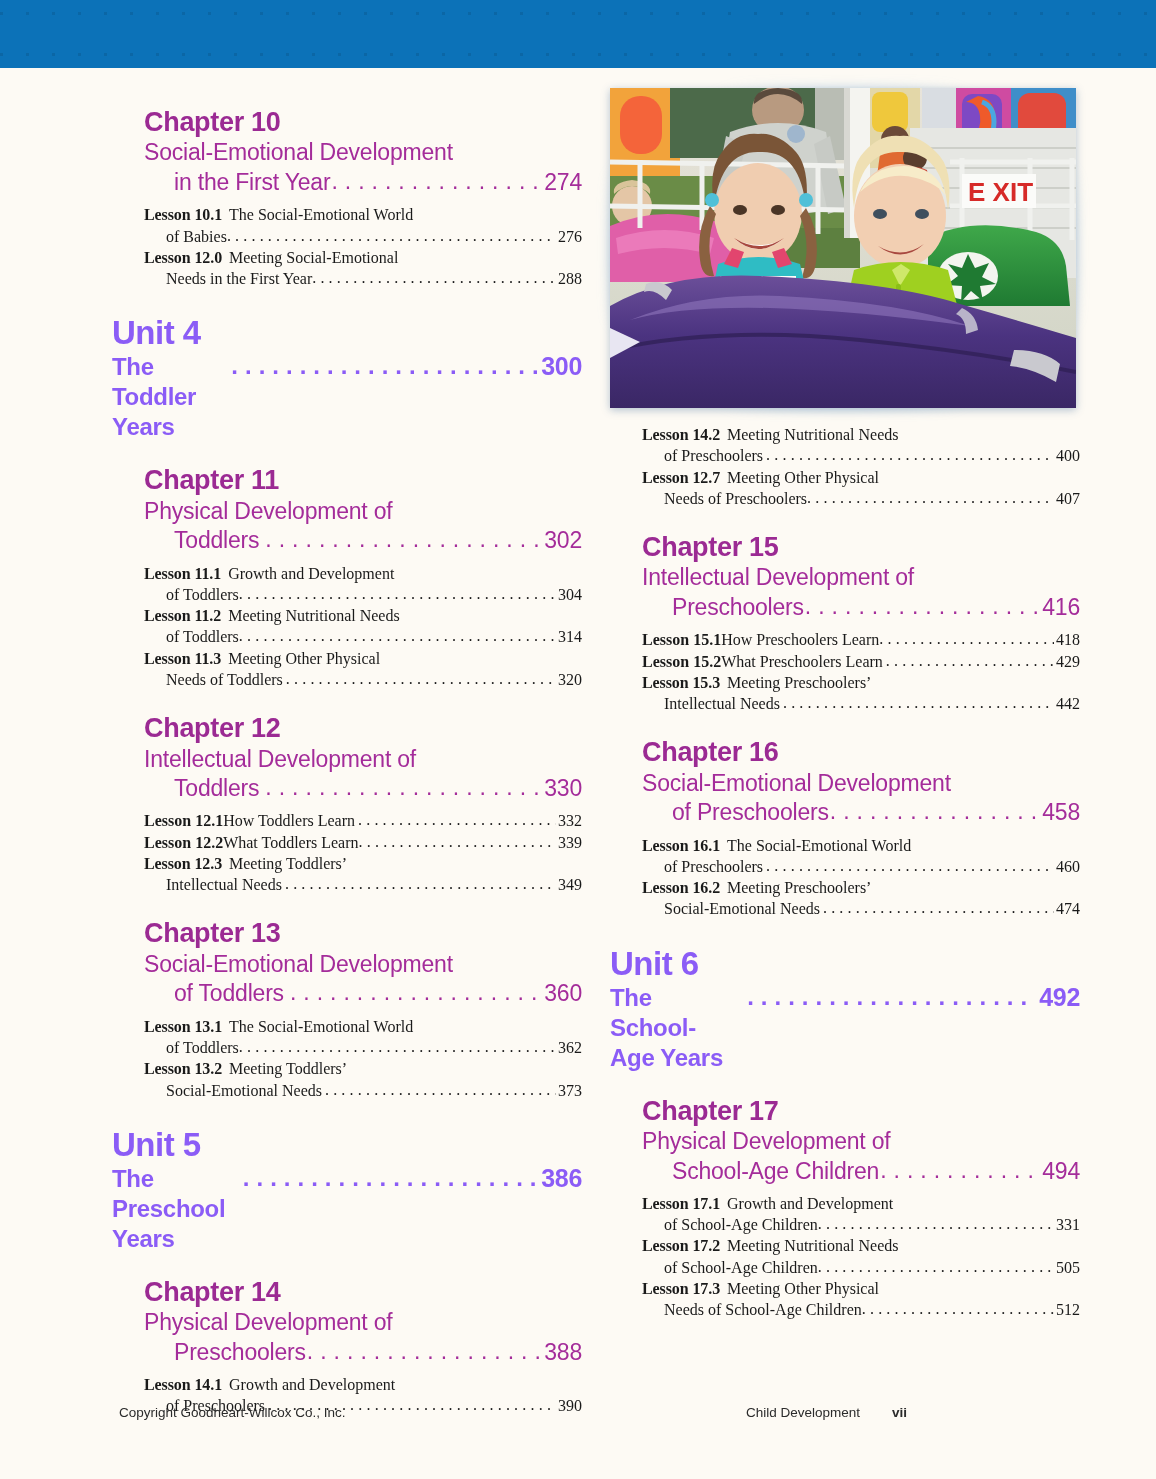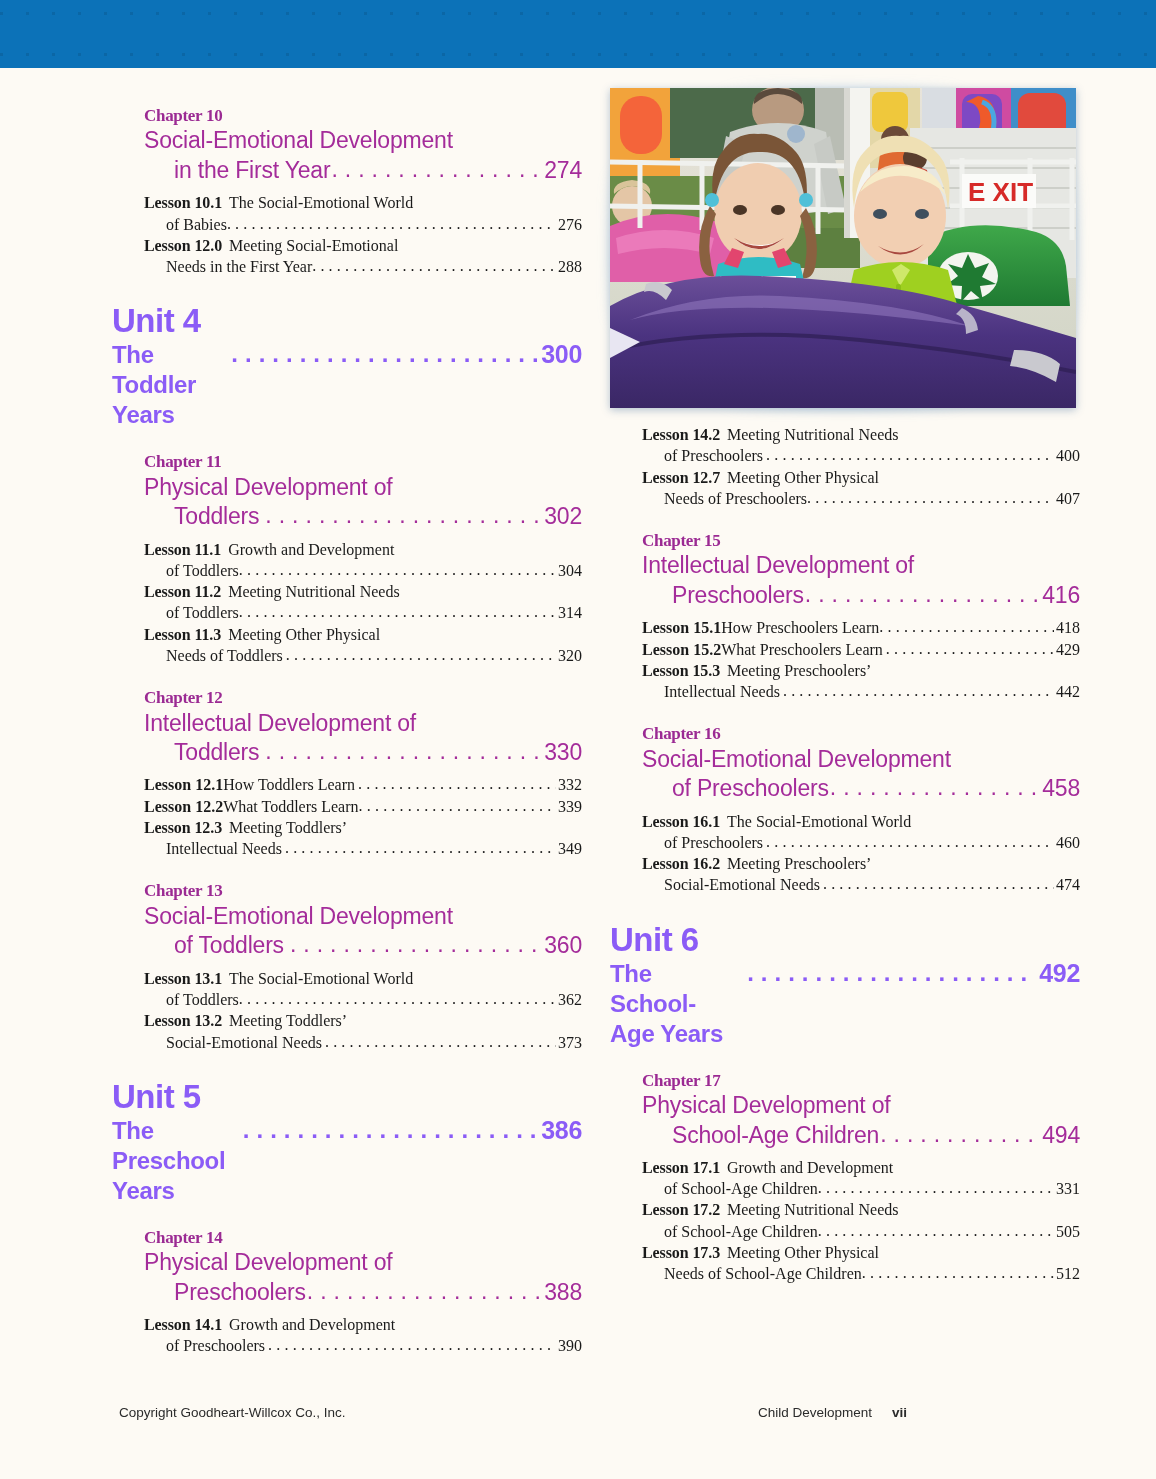--- a/index.html
+++ b/index.html
@@ -105,23 +105,23 @@
   }
   .unit-title-row .pg { flex: 0 0 auto; font-size: 25px; }
 
   
   .chapter {
     margin-left: 32px;
     margin-top: 22px;
   }
   .chapter-number {
     color: #9b2a93;
-    font-family: Liberation Serif, serif;
+    font-family: Liberation Sans, sans-serif;
     font-weight: bold;
-    font-size: 17px;
+    font-size: 27px;
     line-height: 1.2;
     letter-spacing: -0.3px;
   }
   .chapter-title {
     color: #a42c9a;
     font-family: "Liberation Sans", sans-serif;
     font-size: 23px;
     line-height: 1.28;
     letter-spacing: -0.2px;
     margin-top: 0;
@@ -179,21 +179,21 @@
     position: absolute;
     left: 0;
     bottom: 52px;
     width: 985px;
     height: 22px;
     font-family: "Liberation Sans", sans-serif;
     font-size: 13.5px;
     color: #2b2b2b;
   }
   .footer .left  { position: absolute; left: 119px; top: 0; }
-  .footer .right { position: absolute; right: 78px; top: 0; display: flex; gap: 20px; align-items: center; }
+  .footer .right { position: absolute; right: 78px; top: 0; display: flex; gap: 32px; align-items: center; }
   .footer .right .folio { font-weight: bold; }
 </style>
 </head>
 <body>
 
 <div class="top-bar"></div>
 
 <div class="page">
 
   <div class="photo-wrap">

